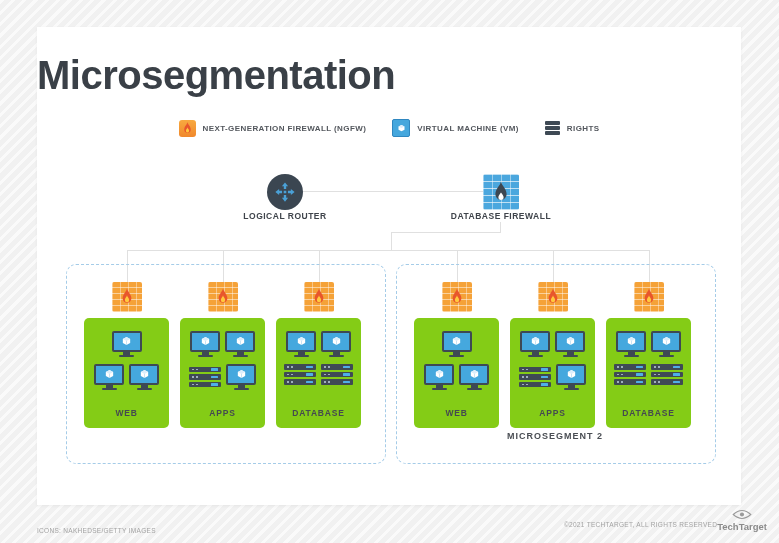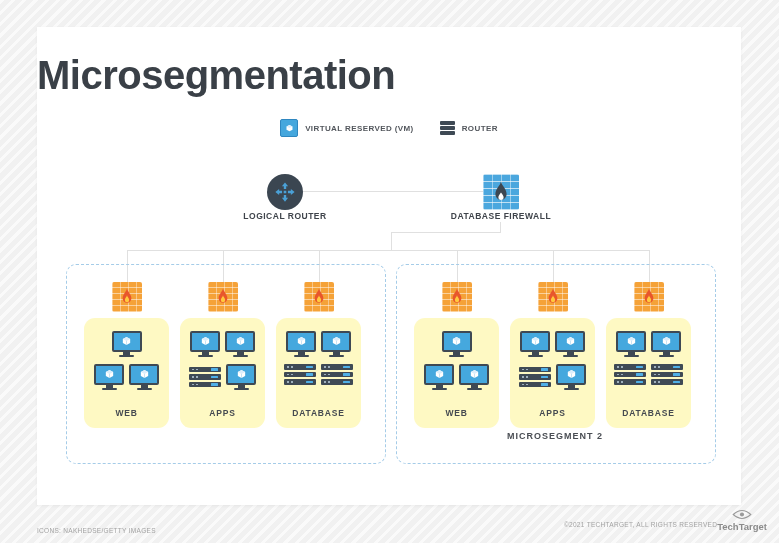--- a/index.html
+++ b/index.html
@@ -69,21 +69,21 @@
   .segment{
     position:absolute;top:237px;width:318px;height:198px;
     border:1px dashed #a5cce8;border-radius:10px;
   }
   .seg-label{
     position:absolute;top:404px;width:318px;text-align:center;
     font-size:9px;font-weight:bold;letter-spacing:1px;color:#4a4e54;
   }
   
   .group{
-    position:absolute;top:291px;width:85px;height:110px;background:#fef9c3;border-radius:11px;
+    position:absolute;top:291px;width:85px;height:110px;background:#84cc16;border-radius:5px;
     display:flex;flex-direction:column;align-items:center;padding-top:13px;gap:7px;box-sizing:border-box;
   }
   .group-label{
     margin-top:auto;margin-bottom:10px;
     font-size:8.5px;font-weight:bold;letter-spacing:.8px;color:#454a50;
   }
   .device-row{display:flex;gap:5px;align-items:center;justify-content:center;}
 
   
   .monitor{display:flex;flex-direction:column;align-items:center;}
@@ -120,36 +120,45 @@
   .brand-word{font-size:9.5px;font-weight:bold;color:#8c8c8c;margin-top:1px;}
 </style>
 </head>
 <body>
 
 <div class="card">
 
   <div class="title">Microsegmentation</div>
 
   <div class="legend">
+    <div class="legend-item">
+      <span class="ngfw-chip">
+        <svg width="11" height="13" viewBox="0 0 16 20">
+          <path d="M8 0C8.5 4 13 6.5 13 11.5A5 5 0 0 1 3 11.5C3 6.5 7.5 4 8 0Z" fill="#e8562c"></path>
+          <path d="M8 8C8.2 10 10.5 11 10.5 13.5A2.5 2.5 0 0 1 5.5 13.5C5.5 11 7.8 10 8 8Z" fill="#ffc93d"></path>
+        </svg>
+      </span>
+      <span class="legend-label">NEXT-GENERATION FIREWALL (NGFW)</span>
+    </div>
     <div class="legend-item">
       <span class="vm-chip">
         <svg width="9" height="9" viewBox="0 0 12 12">
           <path d="M6 1.2 10 3.3v4.4L6 9.8 2 7.7V3.3Z" fill="#ffffff"></path>
           <path d="M6 1.2 10 3.3 6 5.4 2 3.3Z" fill="#dceefb"></path>
         </svg>
       </span>
-      <span class="legend-label">VIRTUAL RESERVED (VM)</span>
+      <span class="legend-label">VIRTUAL MACHINE (VM)</span>
     </div>
     <div class="legend-item">
       <span class="server-chip">
           <i></i>
           <i></i>
           <i></i>
         </span>
-      <span class="legend-label">ROUTER</span>
+      <span class="legend-label">RIGHTS</span>
     </div>
   </div>
 
   <div class="ln" style="left:266px;top:164px;width:180px;height:1px;"></div>
   <div class="ln" style="left:463px;top:195px;width:1px;height:11px;"></div>
   <div class="ln" style="left:354px;top:205px;width:110px;height:1px;"></div>
   <div class="ln" style="left:354px;top:205px;width:1px;height:19px;"></div>
   <div class="ln" style="left:90px;top:223px;width:523px;height:1px;"></div>
   <div class="ln" style="left:90px;top:223px;width:1px;height:40px;"></div>
   <div class="ln" style="left:186px;top:223px;width:1px;height:40px;"></div>

